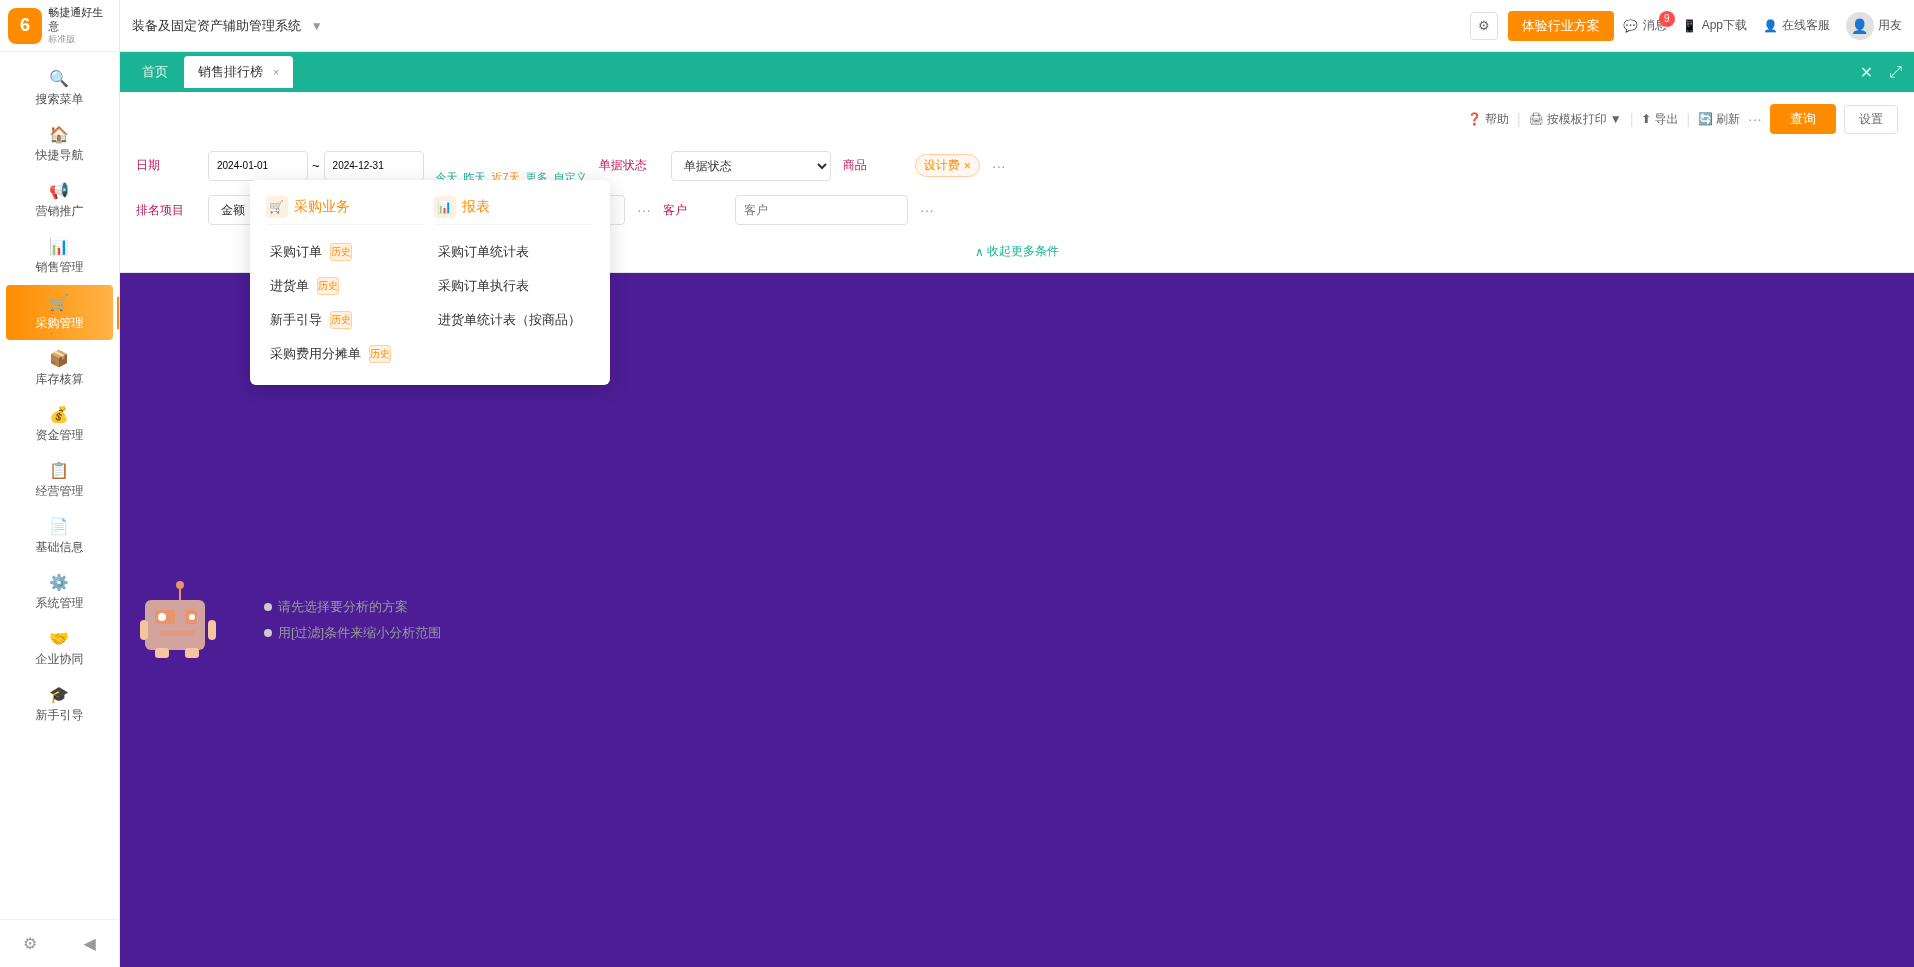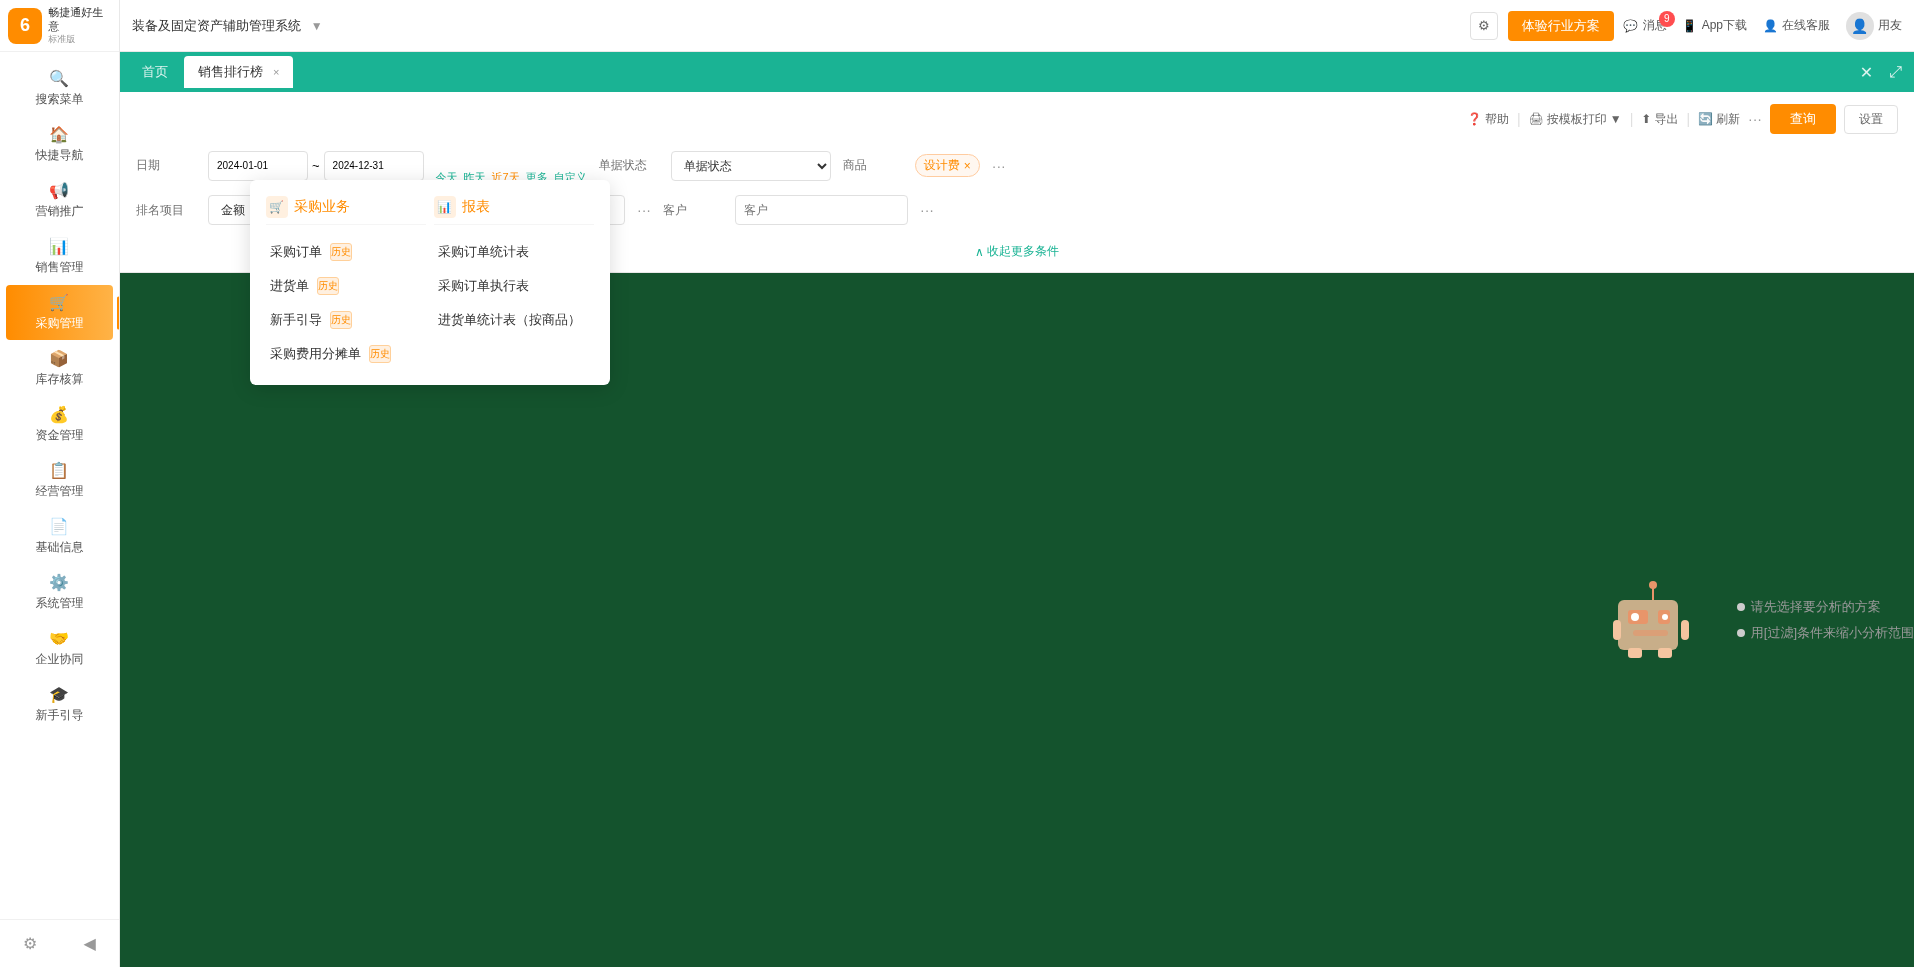--- a/index.html
+++ b/index.html
@@ -242,21 +242,21 @@
       border-bottom: 1px solid #e8e8e8;
     }
     .filter-row {
       display: flex;
       align-items: center;
       gap: 12px;
       margin-bottom: 10px;
     }
     .filter-row:last-child { margin-bottom: 0; }
     .filter-label {
-      color: #737373;
+      color: #be185d;
       font-size: 12px;
       white-space: nowrap;
       min-width: 60px;
     }
     .filter-input {
       height: 30px;
       border: 1px solid #e0e0e0;
       border-radius: 4px;
       padding: 0 8px;
       font-size: 12px;
@@ -336,24 +336,24 @@
       display: flex;
       align-items: center;
       gap: 3px;
     }
 
     
     .empty-state {
       flex: 1;
       display: flex;
       flex-direction: column;
-      align-items: flex-end;
+      align-items: flex-start;
       justify-content: center;
       gap: 16px;
-      background: #14532d;
+      background: #4c1d95;
     }
     .empty-illustration {
       width: 120px;
       height: 100px;
       position: relative;
     }
     .empty-text {
       color: #999;
       font-size: 13px;
       line-height: 2;

